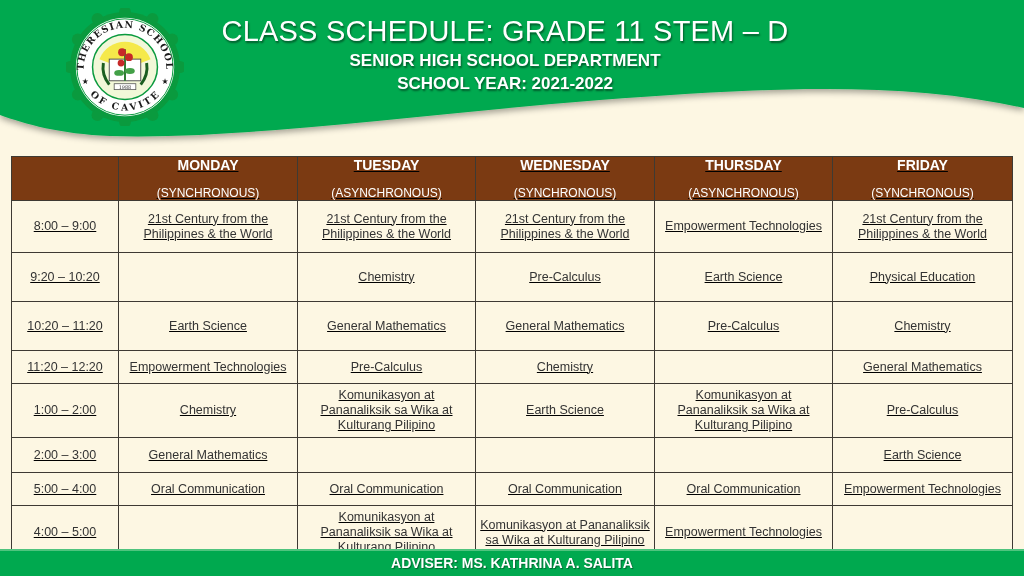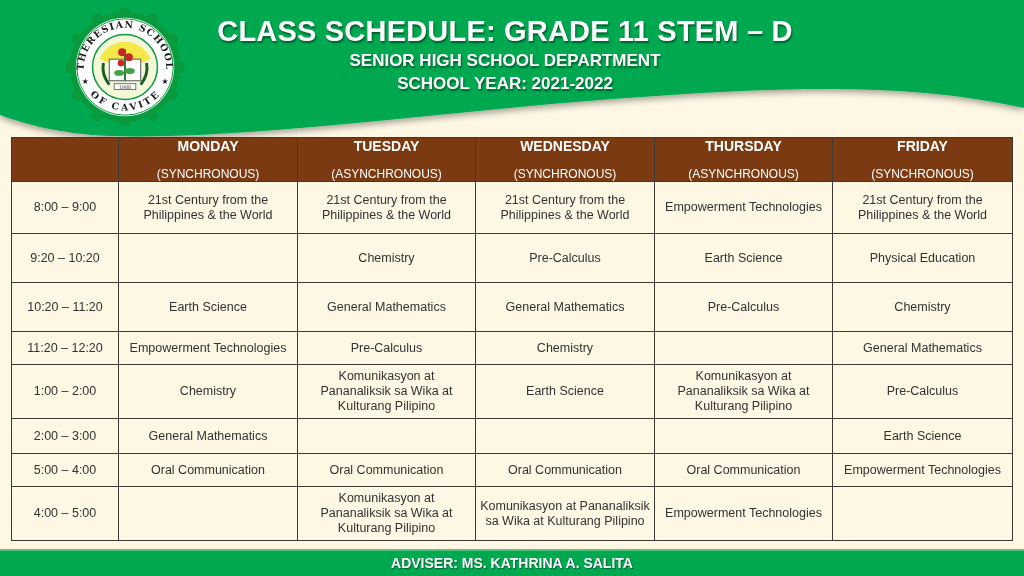--- a/index.html
+++ b/index.html
@@ -14,28 +14,29 @@
 
   .logo {
     position: absolute; left: 66px; top: 8px; width: 118px; height: 118px;
   }
 
   .titles {
     position: absolute; left: 200px; top: 14px; width: 610px;
     text-align: center; color: #ffffff;
     text-shadow: 1px 2px 2px rgba(0,0,0,0.45);
   }
-  .title-main { font-size: 29px; font-weight: bold; letter-spacing: 0.2px; line-height: 34px; }
+  .title-main { font-size: 29px; font-weight: normal; letter-spacing: 0.2px; line-height: 34px; }
   .title-sub { font-size: 17px; font-weight: bold; line-height: 22px; margin-top: 2px; }
   .title-sy { font-size: 17px; font-weight: bold; line-height: 22px; margin-top: 1px; }
 
   table.schedule {
-    position: absolute; left: 11px; top: 137px; width: 1001px;
+    position: absolute; left: 11px; top: 156px; width: 1001px;
     border-collapse: collapse; table-layout: fixed;
     background: #fdf7e3;
+    text-decoration: underline;
   }
   table.schedule th, table.schedule td {
     border: 1.5px solid #3e3a33;
     text-align: center; vertical-align: middle;
     color: #333333; font-size: 12.5px; line-height: 15px;
     padding: 0 4px;
   }
   table.schedule thead th {
     background: #7b3a12; color: #ffffff; height: 41px;
   }

